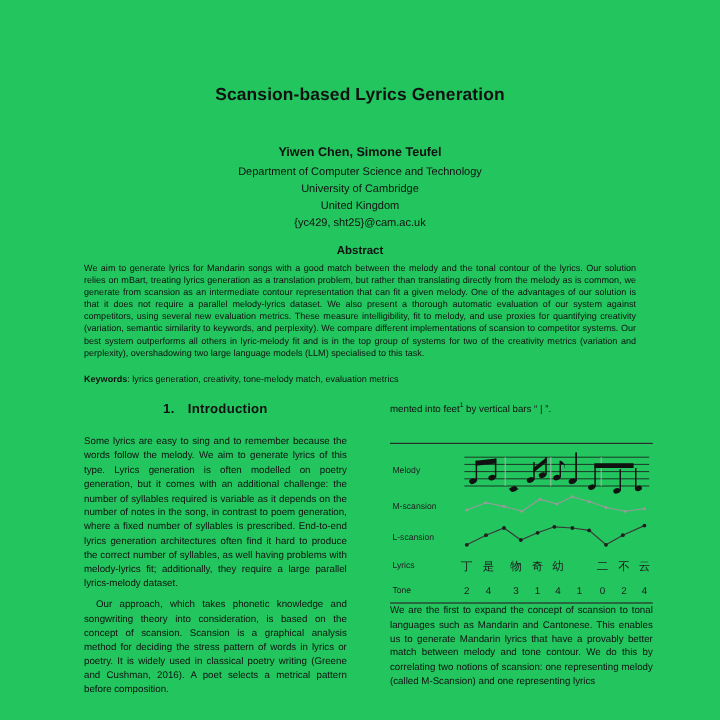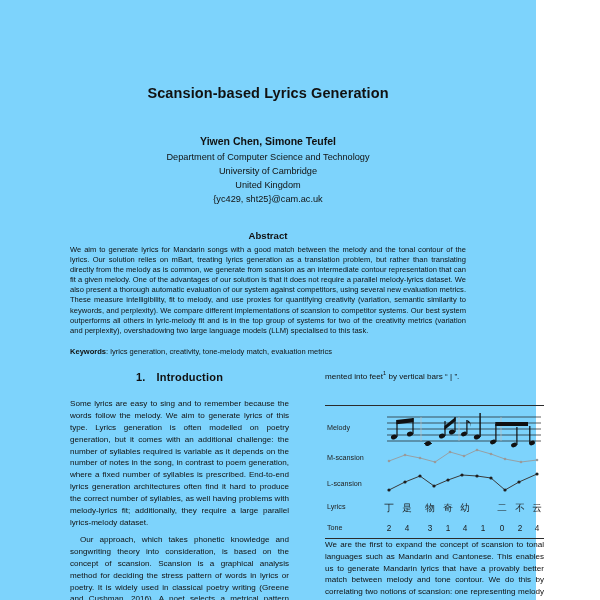--- a/index.html
+++ b/index.html
@@ -11,25 +11,25 @@
     width: 600px;
     height: 600px;
     overflow: hidden;
     font-family: "Liberation Sans", sans-serif;
     color: #111111;
     -webkit-font-smoothing: antialiased;
   }
 
   .page {
     position: relative;
-    width: 536px;
+    width: 600px;
     height: 600px;
     box-sizing: border-box;
-    padding: 17px 70px;
-    background: #7dd3fc;
+    padding: 3px 70px;
+    background: #22c55e;
   }
 
   
   .title-block { padding-top: 68px; text-align: center; }
   .paper-title {
     font-size: 14.5px;
     font-weight: bold;
     letter-spacing: 0.1px;
     line-height: 1.2;
   }
@@ -41,21 +41,21 @@
   }
   .affil-line {
     font-size: 9.2px;
     line-height: 1.42;
     margin-top: 1px;
   }
   .affil-line.first { margin-top: 2px; }
 
   
   .abstract-head {
-    margin-top: 24px;
+    margin-top: 12px;
     text-align: center;
     font-size: 9.6px;
     font-weight: bold;
   }
   .abstract-body {
     margin-top: 4px;
     font-size: 7.55px;
     line-height: 1.345;
     text-align: justify;
     text-justify: inter-word;

